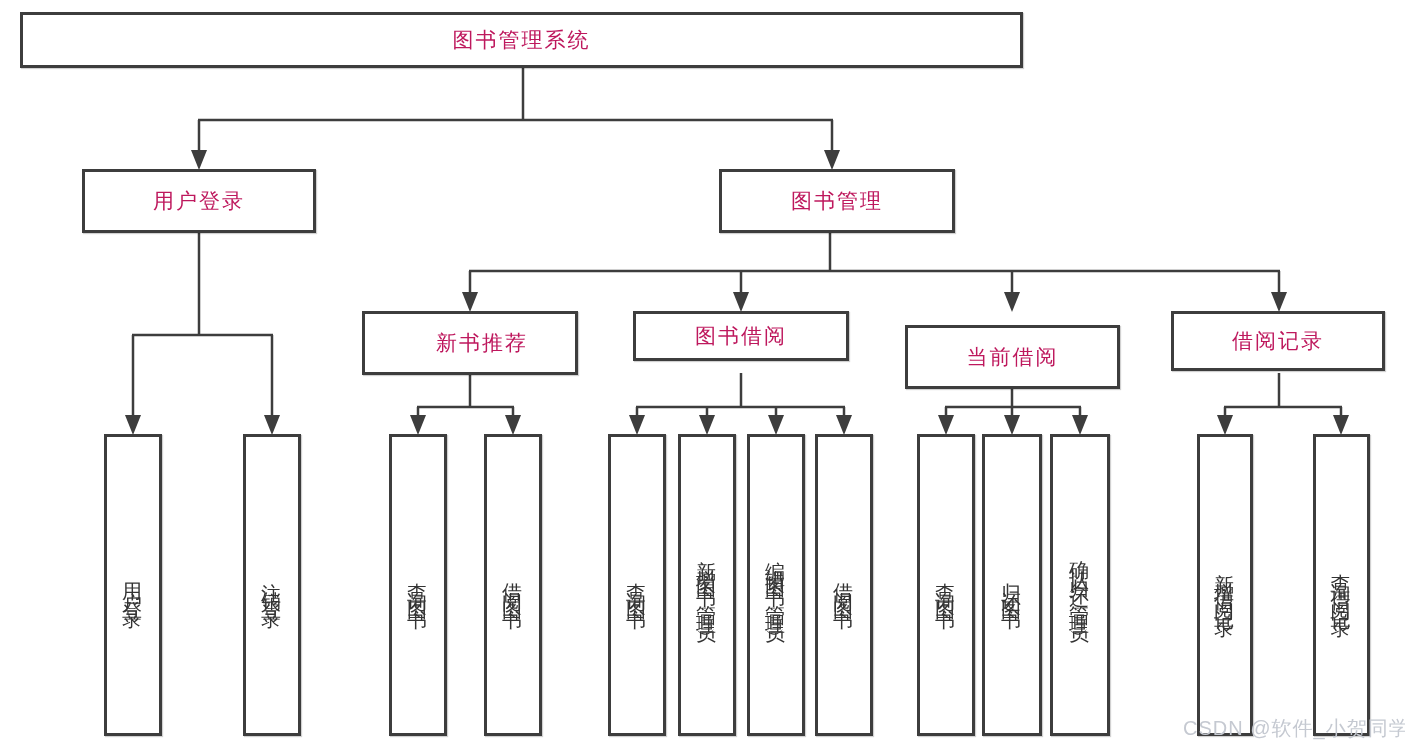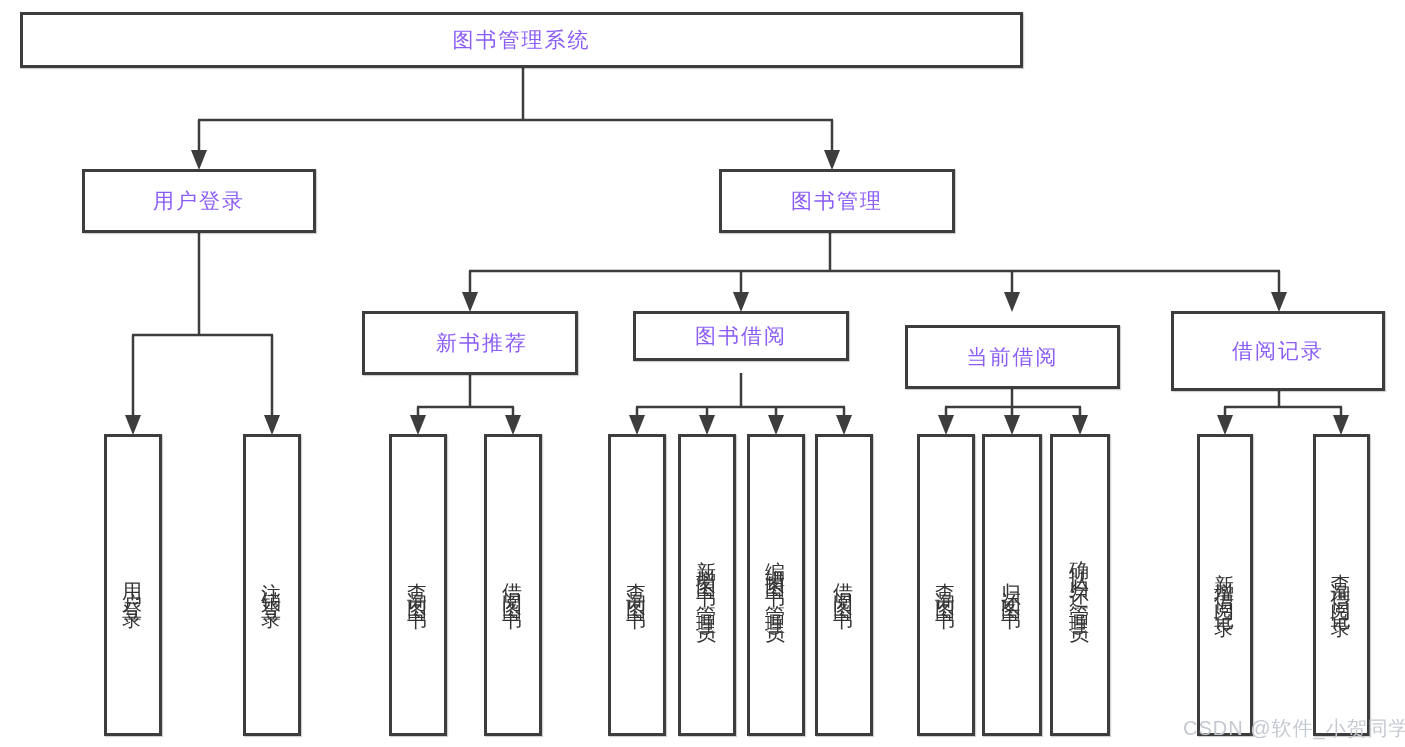--- a/index.html
+++ b/index.html
@@ -21,21 +21,21 @@
     background: #ffffff;
     display: flex;
     align-items: center;
     justify-content: center;
     z-index: 1;
     box-shadow: 1px 1px 1px rgba(0,0,0,0.18);
   }
   .hnode span {
     font-size: 21px;
     letter-spacing: 2px;
-    color: #8b5cf6;
+    color: #be185d;
     white-space: nowrap;
   }
   .vnode span {
     writing-mode: vertical-rl;
     text-orientation: mixed;
     font-size: 20px;
     letter-spacing: 9px;
     color: #333333;
   }
   .watermark {
@@ -134,21 +134,21 @@
 
 <div class="node hnode" style="left:362px; top:311px; width:216px; height:64px;padding-left:24px;">
   <span>新书推荐</span>
 </div>
 <div class="node hnode" style="left:633px; top:311px; width:216px; height:50px;">
   <span>图书借阅</span>
 </div>
 <div class="node hnode" style="left:905px; top:311px; width:215px; height:64px;margin-top:14px;">
   <span>当前借阅</span>
 </div>
-<div class="node hnode" style="left:1171px; top:311px; width:214px; height:80px;">
+<div class="node hnode" style="left:1171px; top:311px; width:214px; height:60px;">
   <span>借阅记录</span>
 </div>
 
 <div class="node vnode" style="left:104px; top:434px; width:58px; height:302px;">
   <span>用户登录</span>
 </div>
 <div class="node vnode" style="left:243px; top:434px; width:58px; height:302px;">
   <span>注销登录</span>
 </div>
 

